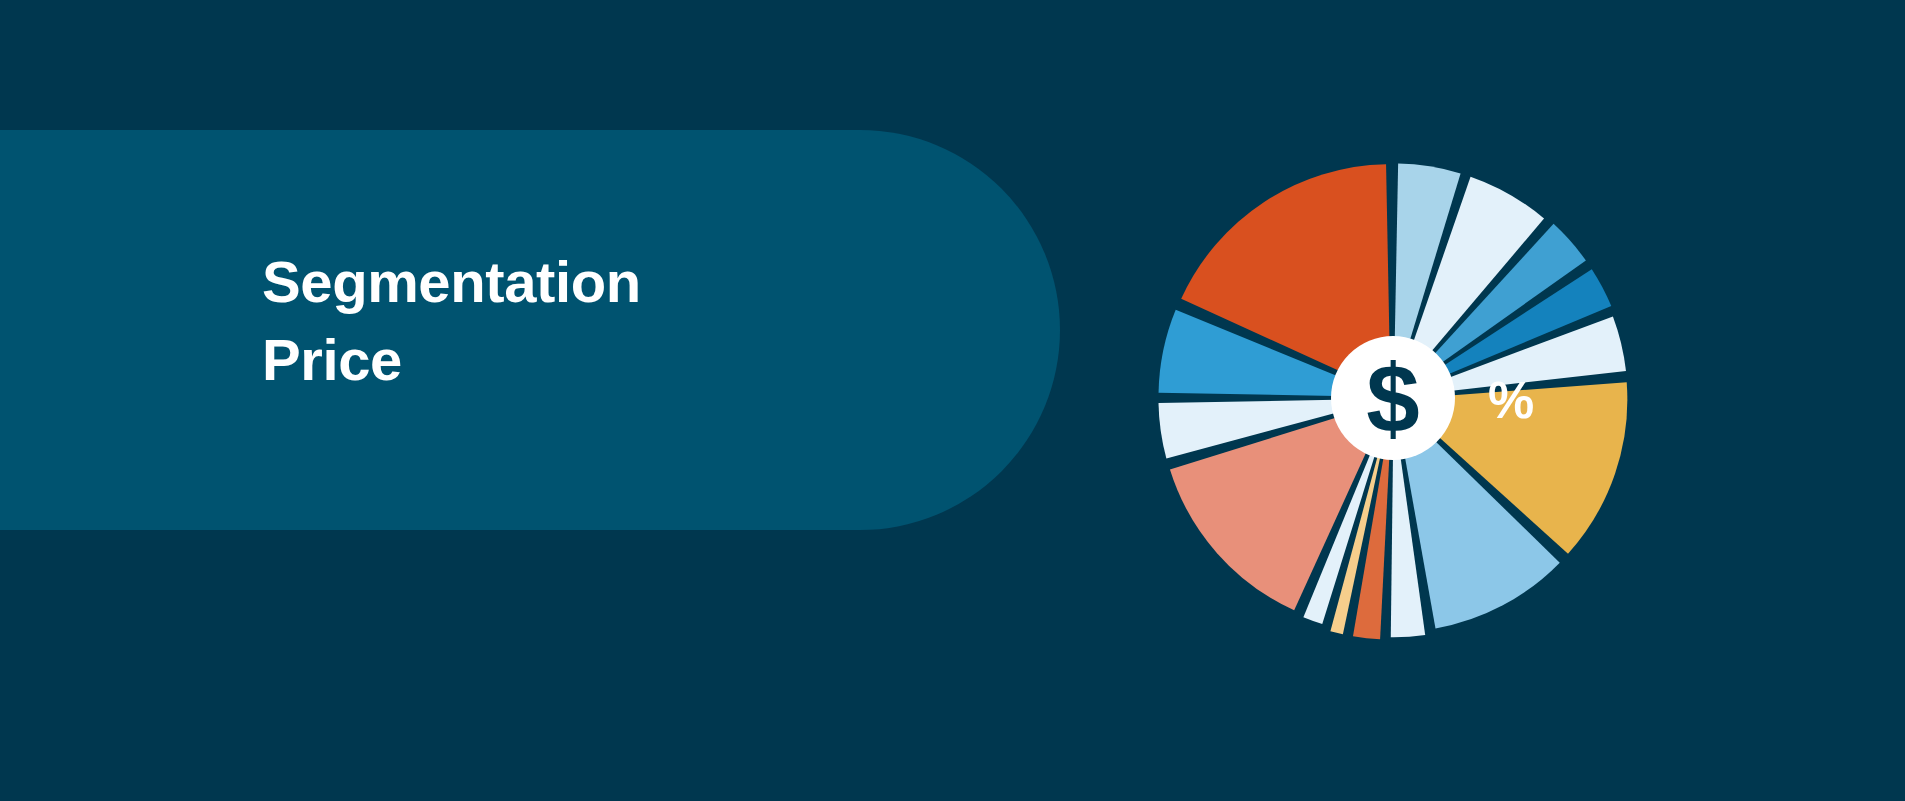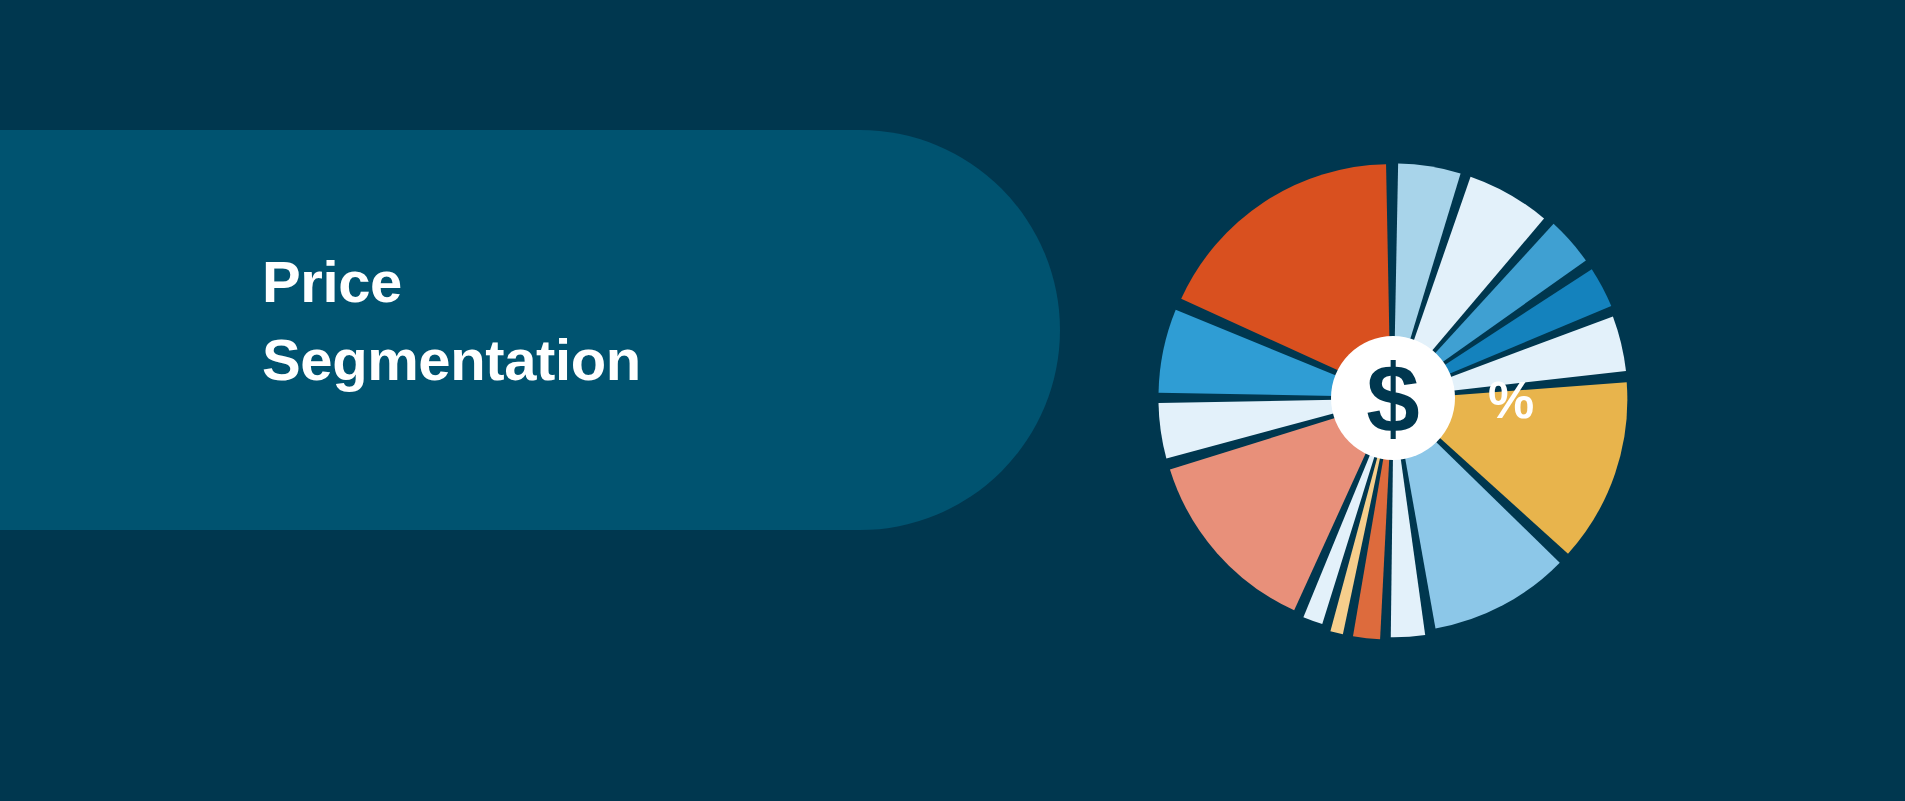--- a/index.html
+++ b/index.html
@@ -82,22 +82,22 @@
 </head>
 <body>
 
 <div id="stage">
 
   <div class="bg-base"></div>
 
   <div class="title-panel"></div>
 
   <div class="title-block">
+    <span class="title-line">Segmentation</span>
     <span class="title-line">Price</span>
-    <span class="title-line">Segmentation</span>
   </div>
 
   <div class="pie-wrap">
     <svg viewBox="0 0 460 460" xmlns="http://www.w3.org/2000/svg" aria-hidden="true">
       <g id="pie-slices">
           <path d="M 230.72 225.46 L 235.14 -4.50 A 230 230 0 0 1 297.58 5.39 Z" fill="#a8d4ea"></path>
           <path d="M 232.28 226.00 L 307.54 8.67 A 230 230 0 0 1 381.04 50.59 Z" fill="#e3f1fa"></path>
           <path d="M 235.18 225.44 L 390.56 55.86 A 230 230 0 0 1 422.89 92.53 Z" fill="#3fa0d2"></path>
           <path d="M 236.10 226.77 L 428.77 101.17 A 230 230 0 0 1 448.28 138.01 Z" fill="#1482bd"></path>
           <path d="M 234.47 228.93 L 449.91 148.38 A 230 230 0 0 1 462.99 202.89 Z" fill="#e3f1fa"></path>

